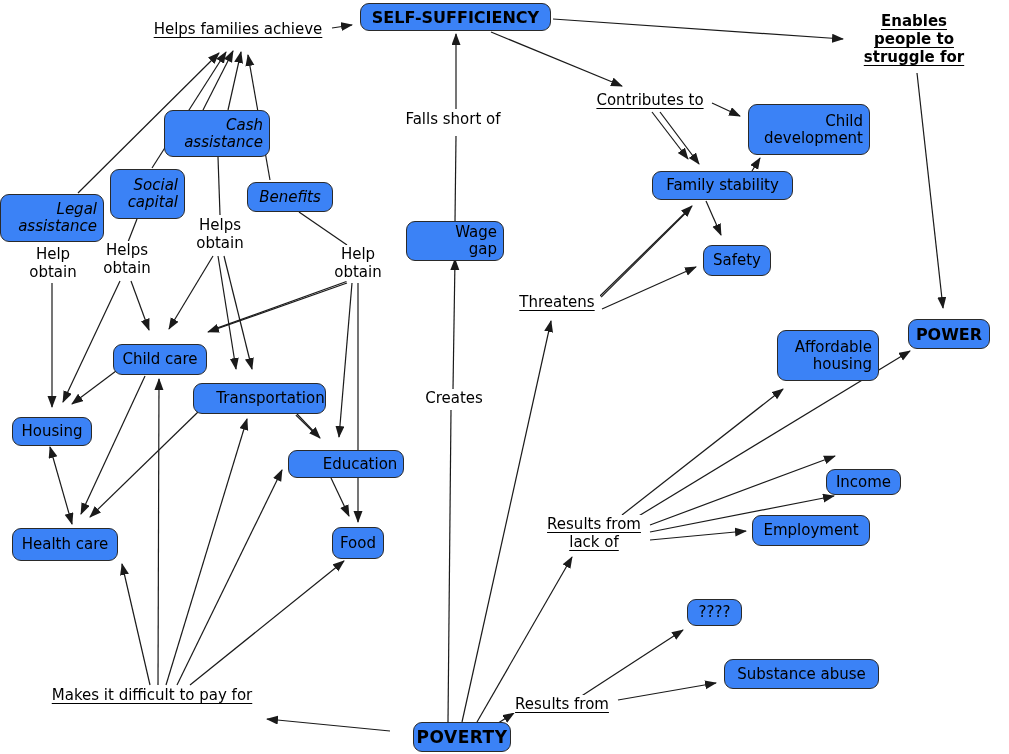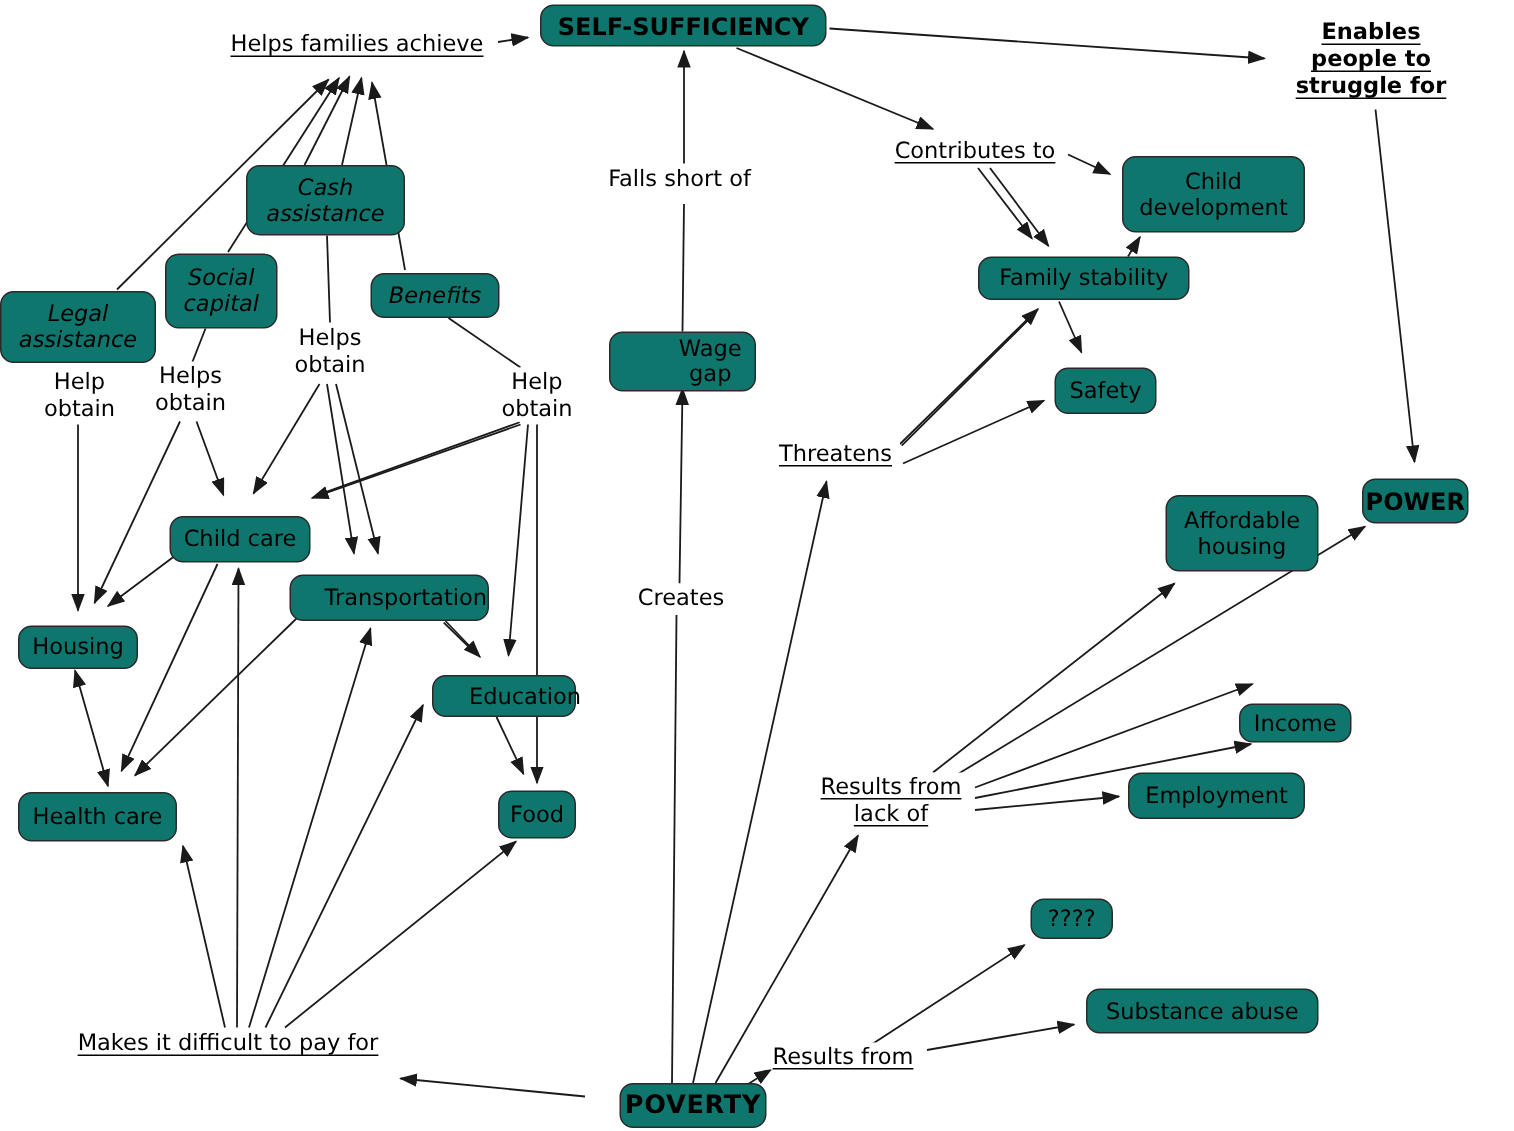--- a/index.html
+++ b/index.html
@@ -4,22 +4,22 @@
 <style>
   html,body{margin:0;padding:0;background:#fff;}
   .canvas{
     position:relative;width:1009px;height:754px;background:#ffffff;overflow:hidden;
     font-family:"DejaVu Sans","Liberation Sans",sans-serif;color:#000;
   }
   #edges{position:absolute;left:0;top:0;width:1009px;height:754px;z-index:1;}
   #nodes-layer{position:absolute;left:0;top:0;width:1009px;height:754px;z-index:2;pointer-events:none;}
   .node{
     position:absolute;box-sizing:border-box;
-    display:flex;align-items:center;justify-content:center;text-align:center;
-    background:#0f766e;border:1.5px solid #2a2a2a;border-radius:9px;
+    display:flex;align-items:center;justify-content:center;text-align:right;
+    background:#3b82f6;border:1.5px solid #2a2a2a;border-radius:9px;
     font-size:15px;line-height:17px;padding:2px 6px;pointer-events:auto;
   }
   .link-label{
     position:absolute;box-sizing:border-box;display:block;text-align:center;
     font-size:15px;line-height:18px;background:#fff;pointer-events:auto;
   }
   .b{font-weight:bold;}
   .i{font-style:italic;}
   .u{text-decoration:underline;text-underline-offset:3px;}
   .f16{font-size:16px;}
@@ -101,30 +101,30 @@
   <div id="nodes-layer">
       <div class="node b f16" style="left: 360px; top: 3px; width: 191px; min-height: 28px;">SELF-SUFFICIENCY</div>
       <div class="node i" style="left: 164px; top: 110px; width: 106px; min-height: 47px;">Cash assistance</div>
       <div class="node i" style="left: 110px; top: 169px; width: 75px; min-height: 50px;">Social capital</div>
       <div class="node i" style="left: 0px; top: 194px; width: 104px; min-height: 48px;">Legal assistance</div>
       <div class="node i" style="left: 247px; top: 182px; width: 86px; min-height: 30px;">Benefits</div>
       <div class="node" style="left: 406px; top: 221px; width: 98px; min-height: 30px; padding-left: 43px;">Wage gap</div>
       <div class="node" style="left: 748px; top: 104px; width: 122px; min-height: 51px;">Child development</div>
       <div class="node" style="left: 652px; top: 171px; width: 141px; min-height: 29px;">Family stability</div>
       <div class="node" style="left: 703px; top: 245px; width: 68px; min-height: 31px;">Safety</div>
-      <div class="node b f16" style="left: 908px; top: 319px; width: 71px; min-height: 30px;">POWER</div>
+      <div class="node b f16" style="left: 908px; top: 319px; width: 82px; min-height: 30px;">POWER</div>
       <div class="node" style="left: 777px; top: 330px; width: 102px; min-height: 51px;">Affordable housing</div>
       <div class="node" style="left: 826px; top: 469px; width: 75px; min-height: 26px;">Income</div>
       <div class="node" style="left: 752px; top: 515px; width: 118px; min-height: 31px;">Employment</div>
       <div class="node" style="left: 687px; top: 599px; width: 55px; min-height: 27px;">????</div>
       <div class="node" style="left: 724px; top: 659px; width: 155px; min-height: 30px;">Substance abuse</div>
       <div class="node" style="left: 113px; top: 344px; width: 94px; min-height: 31px;">Child care</div>
       <div class="node" style="left: 193px; top: 383px; width: 133px; min-height: 31px; padding-left: 28px;">Transportation</div>
       <div class="node" style="left: 12px; top: 417px; width: 80px; min-height: 29px;">Housing</div>
-      <div class="node" style="left: 288px; top: 450px; width: 96px; min-height: 28px; padding-left: 34px;">Education</div>
+      <div class="node" style="left: 288px; top: 450px; width: 116px; min-height: 28px; padding-left: 34px;">Education</div>
       <div class="node" style="left: 332px; top: 527px; width: 52px; min-height: 32px;">Food</div>
       <div class="node" style="left: 12px; top: 528px; width: 106px; min-height: 33px;">Health care</div>
       <div class="node b f17" style="left: 413px; top: 722px; width: 98px; min-height: 30px;">POVERTY</div>
       <div class="link-label u" style="left: 147px; top: 20px; width: 182px;">Helps families achieve</div>
       <div class="link-label b u" style="left: 855px; top: 12px; width: 118px; text-align: center;">Enables people to struggle for</div>
       <div class="link-label" style="left: 400px; top: 110px; width: 106px;">Falls short of</div>
       <div class="link-label u" style="left: 591px; top: 91px; width: 118px;">Contributes to</div>
       <div class="link-label u" style="left: 514px; top: 293px; width: 86px;">Threatens</div>
       <div class="link-label" style="left: 423px; top: 389px; width: 62px;">Creates</div>
       <div class="link-label" style="left: 24px; top: 245px; width: 58px;">Help obtain</div>

